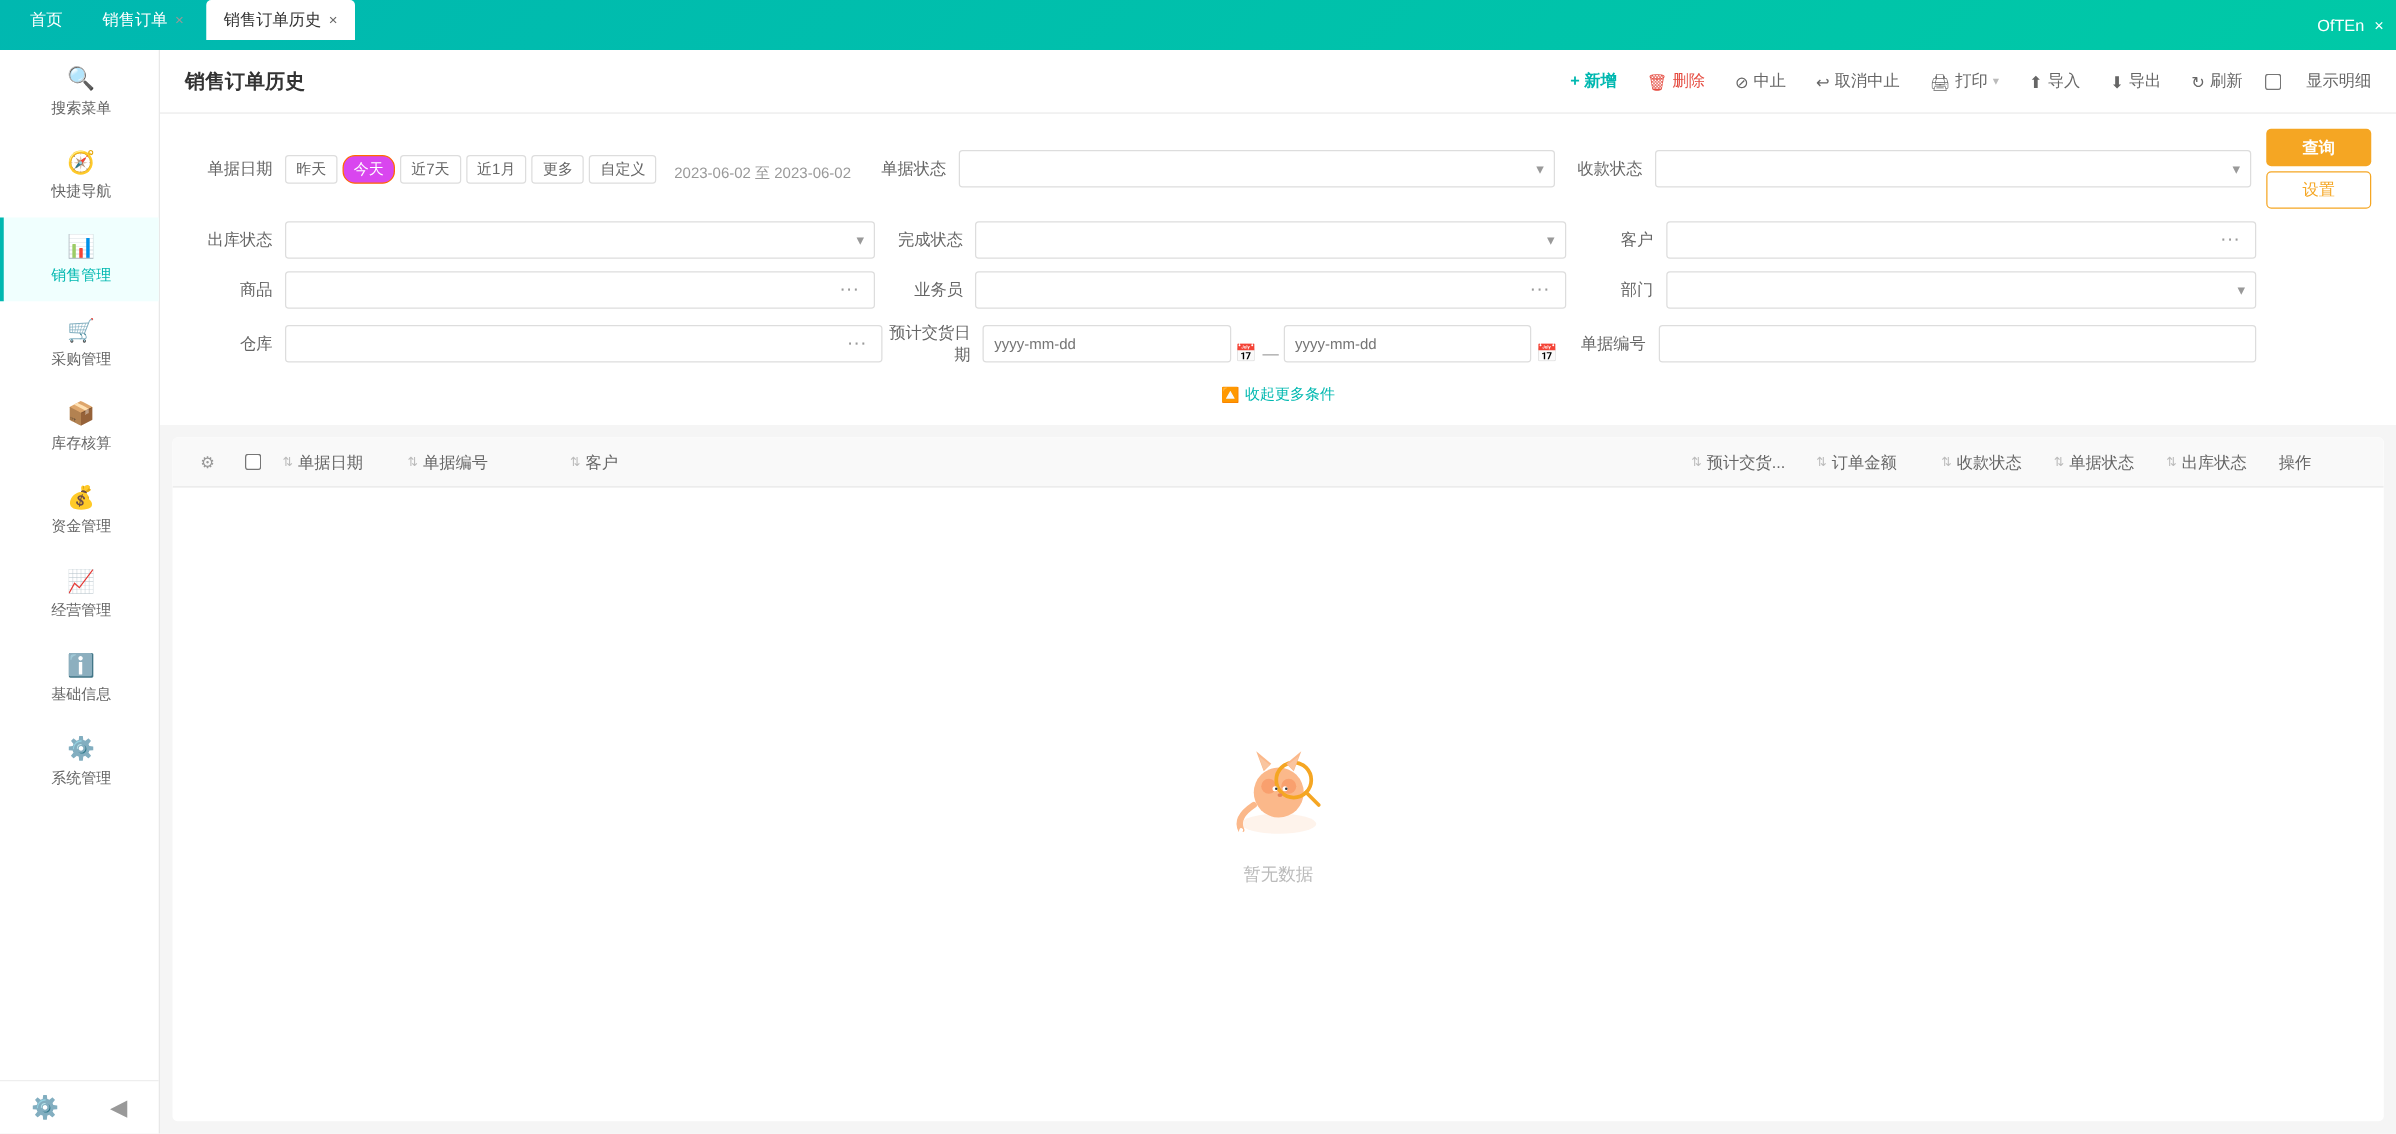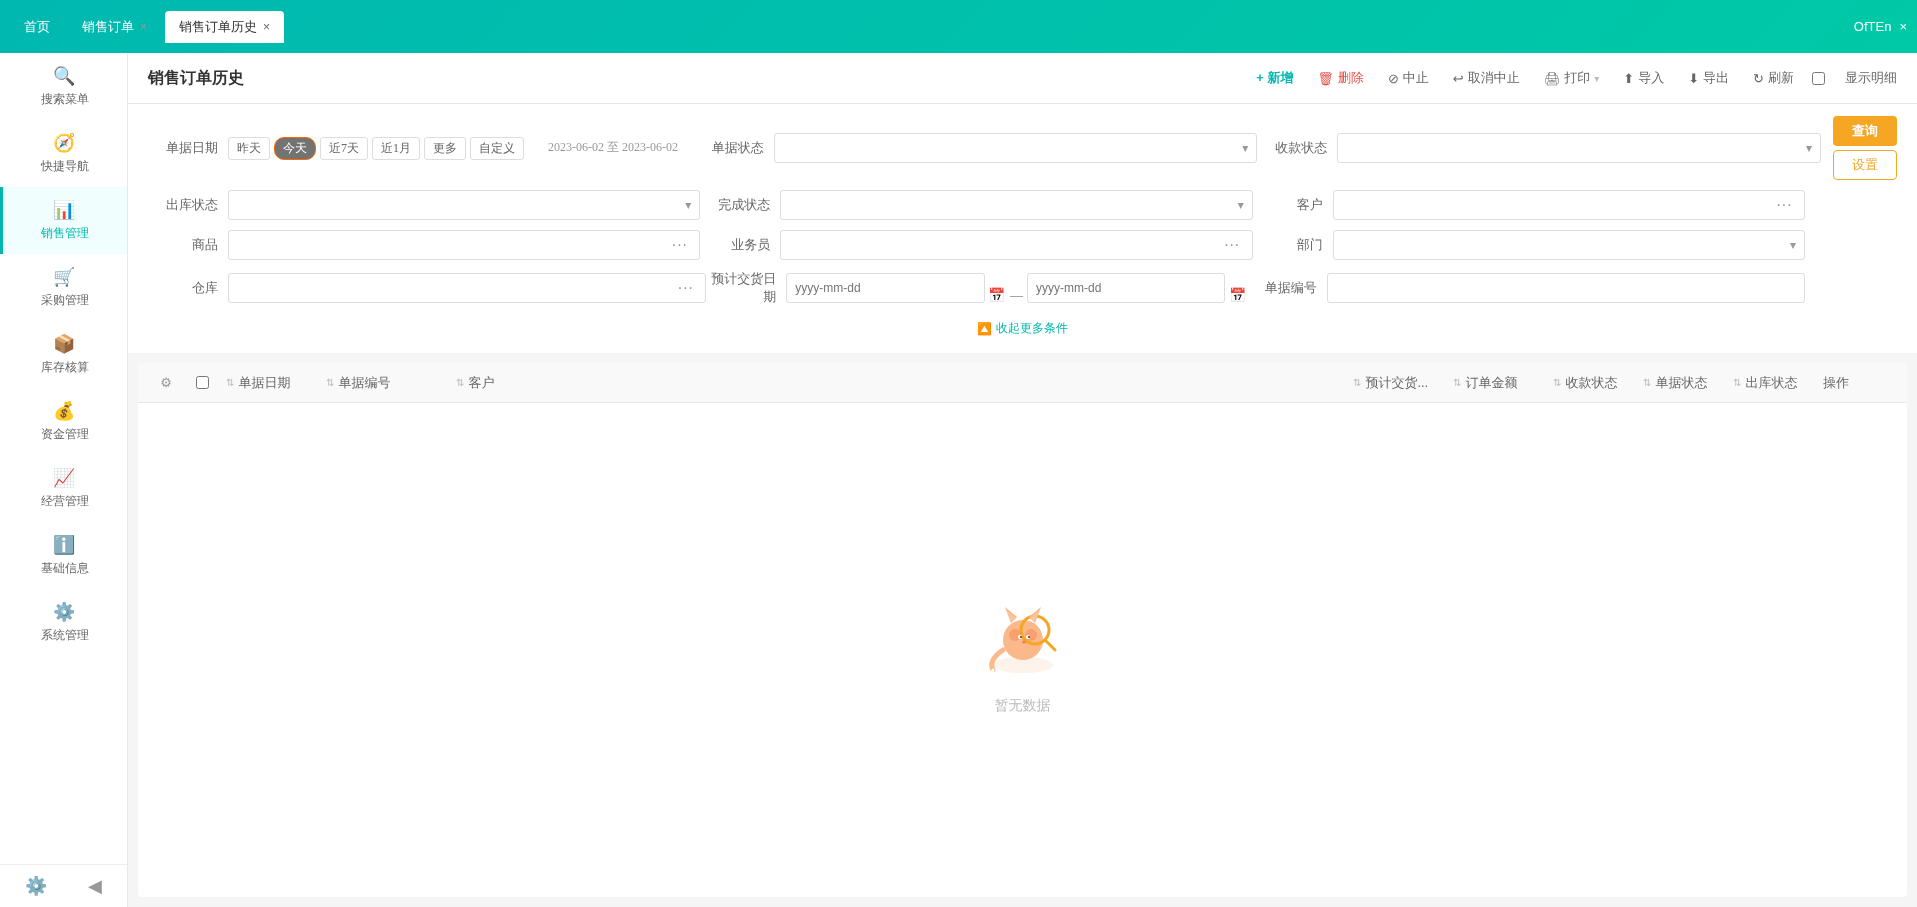--- a/index.html
+++ b/index.html
@@ -1,23 +1,22 @@
 <!DOCTYPE html>
 <html><head>
   <meta charset="utf-8">
   <style>
     * { box-sizing: border-box; margin: 0; padding: 0; }
     body { font-family: 'Microsoft YaHei', Arial, sans-serif; font-size: 13px; background: #f5f5f5; display: flex; flex-direction: column; height: 907px; overflow: hidden; }
 
     
     .top-bar {
-      height: 53px;
+      height: 40px;
       background: linear-gradient(135deg, #00b8b0, #00c9a7);
       display: flex;
-      align-items: center;
       padding: 0 10px;
       gap: 4px;
       flex-shrink: 0;
     }
     .top-bar-tab {
       height: 32px;
       padding: 0 14px;
       border-radius: 4px 4px 0 0;
       display: flex;
       align-items: center;
@@ -161,40 +160,39 @@
       color: #666;
       font-size: 13px;
       width: 80px;
       flex-shrink: 0;
       text-align: right;
       padding-right: 10px;
     }
     .filter-value {
       flex: 1;
       display: flex;
-      align-items: flex-start;
-      gap: 24px;
-      font-family: Liberation Serif, serif;
+      align-items: flex-end;
+      gap: 14px;
     }
     .date-quick-btns {
       display: flex;
       align-items: center;
       gap: 4px;
     }
     .date-quick-btn {
       padding: 2px 8px;
       border: 1px solid #ddd;
       border-radius: 3px;
       cursor: pointer;
       font-size: 12px;
       color: #666;
       background: #fff;
     }
     .date-quick-btn.active {
-      background: #737373;
+      background: #d946ef;
       color: #fff;
       border-color: #ff6a00;
       border-radius: 10px;
     }
     .date-range {
       font-size: 12px;
       color: #999;
       margin-top: 2px;
     }
     .filter-select {
@@ -256,21 +254,21 @@
       padding: 6px 8px;
       font-size: 13px;
       cursor: pointer;
       font-weight: bold;
     }
     .set-btn {
       background: #fff;
       color: #f5a623;
       border: 1px solid #f5a623;
       border-radius: 4px;
-      padding: 5px 18px;
+      padding: 5px 28px;
       font-size: 13px;
       cursor: pointer;
     }
 
     
     .table-container {
       flex: 1;
       background: #fff;
       margin: 10px;
       border-radius: 4px;

